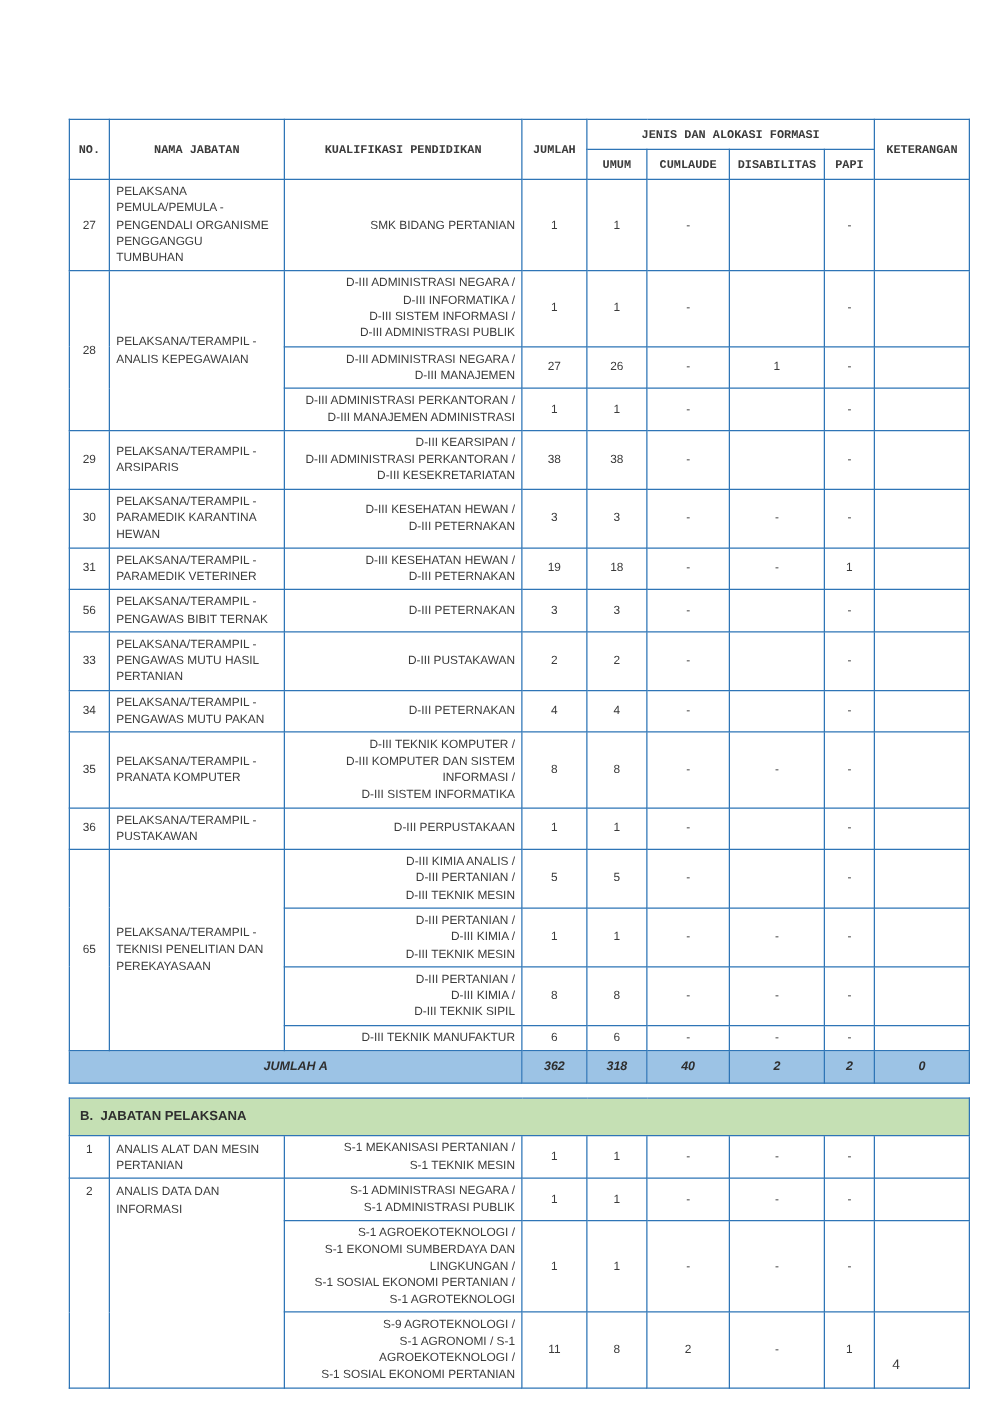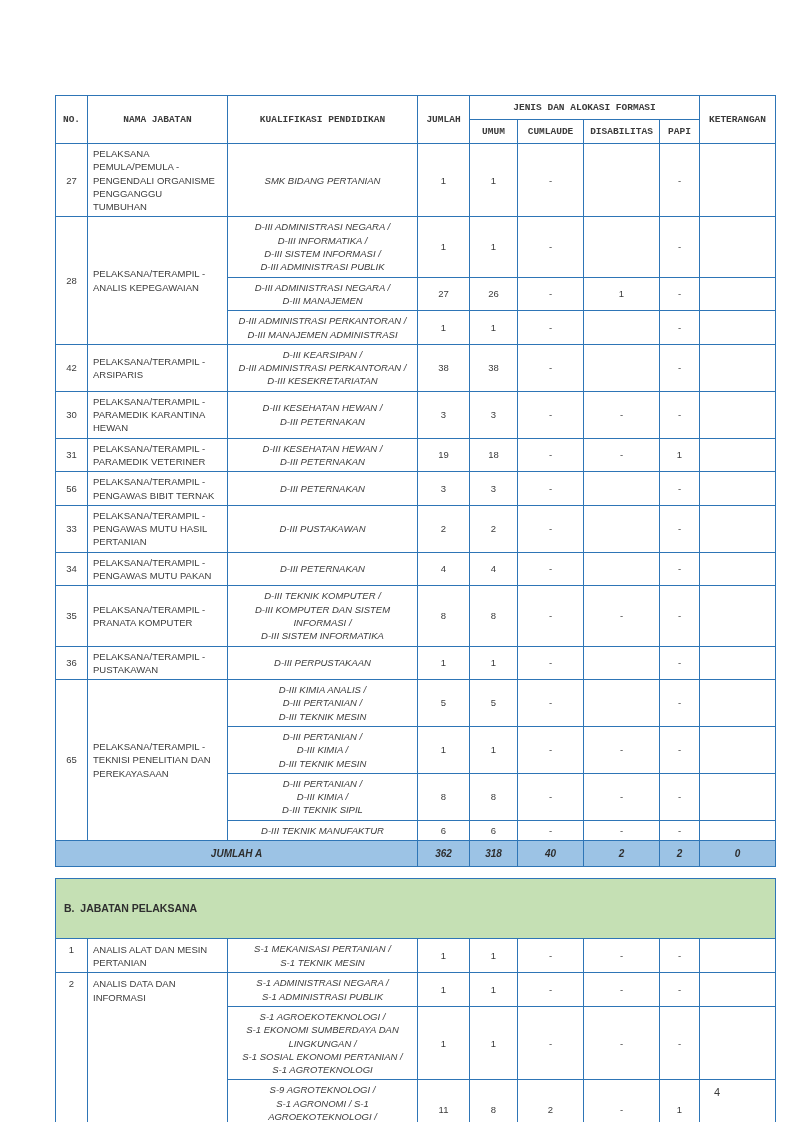--- a/index.html
+++ b/index.html
@@ -39,37 +39,37 @@
   }
   .tbl th {
     font-weight: bold;
     text-align: center;
     padding: 4px 2px;
     height: 24px;
     font-family: Liberation Mono, monospace;
   }
   td.c-no   { text-align: center; }
   td.c-jab  { text-align: left; white-space: pre-line; margin-left: 48px; }
-  td.c-kual { text-align: center; white-space: pre-line; font-style: italic; }
+  td.c-kual { text-align: right; white-space: pre-line; }
   td.c-num  { text-align: center; }
   tr.total-row td {
     background: var(--total-bg, #9CC3E5);
     font-weight: bold;
     font-size: 10px;
     height: 26px;
     color: #2e2e2e;
     font-style: italic;
   }
   .gap { height: 11px; }
   tr.banner-row td {
     background: var(--banner-bg, #C5E0B4);
     font-weight: bold;
     font-size: 10.5px;
     text-align: left;
-    padding: 22px 8px;
+    padding: 7px 8px;
     white-space: pre-wrap;
     color: #2f2f2f;
   }
   .tbl-b td.c-jab, .tbl-b td.c-no { vertical-align: top; padding-top: 4px; }
   .page-number {
     position: absolute;
     right: 73px;
     bottom: 24px;
     font-size: 11px;
     color: #3b3b3b;
@@ -154,21 +154,21 @@
             <td class="c-kual">D-III ADMINISTRASI PERKANTORAN /
 D-III MANAJEMEN ADMINISTRASI</td>
             <td class="c-num">1</td>
             <td class="c-num">1</td>
             <td class="c-num">-</td>
             <td class="c-num"></td>
             <td class="c-num">-</td>
             <td class="c-num"></td>
           </tr>
           <tr>
-            <td class="c-no">42</td>
+            <td class="c-no">29</td>
             <td class="c-jab">PELAKSANA/TERAMPIL -
 ARSIPARIS</td>
             <td class="c-kual">D-III KEARSIPAN /
 D-III ADMINISTRASI PERKANTORAN /
 D-III KESEKRETARIATAN</td>
             <td class="c-num">38</td>
             <td class="c-num">38</td>
             <td class="c-num">-</td>
             <td class="c-num"></td>
             <td class="c-num">-</td>

